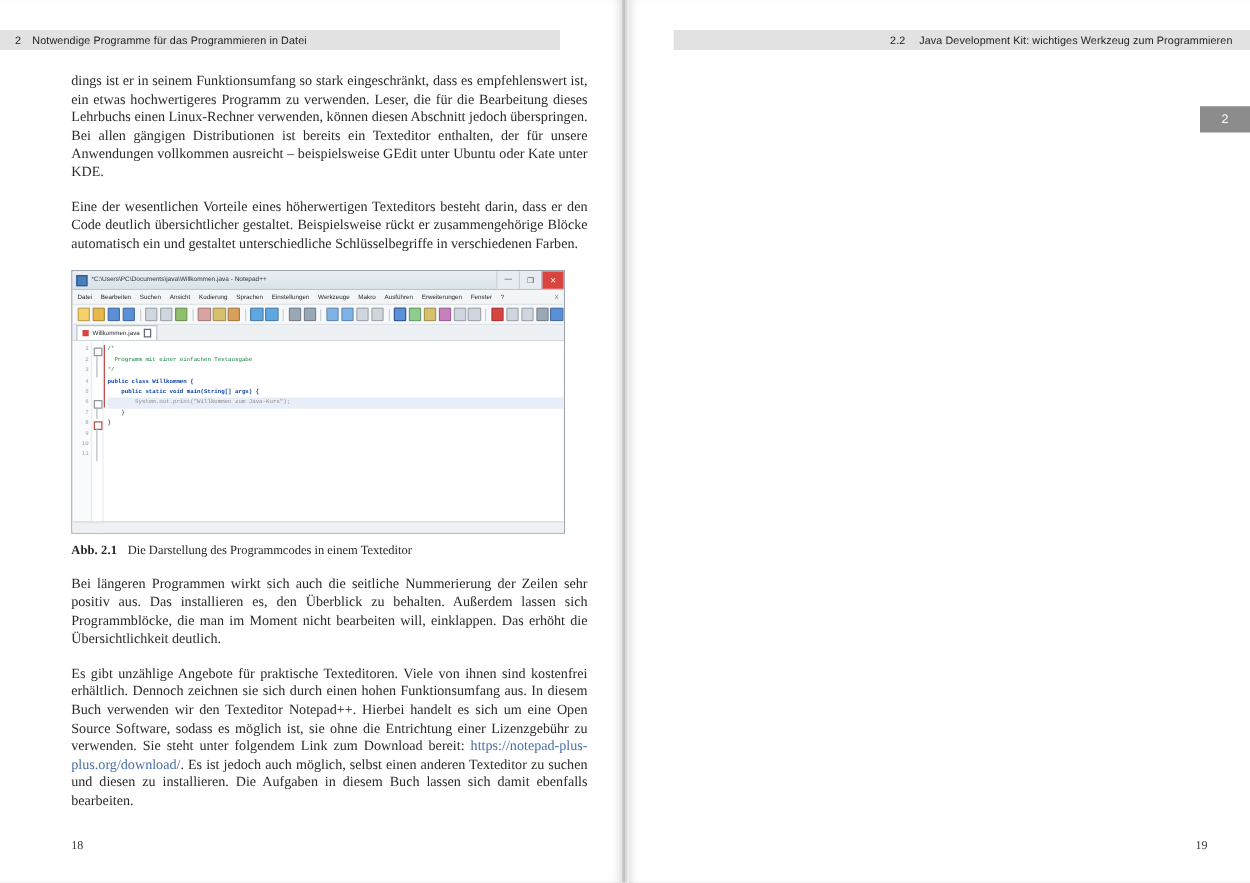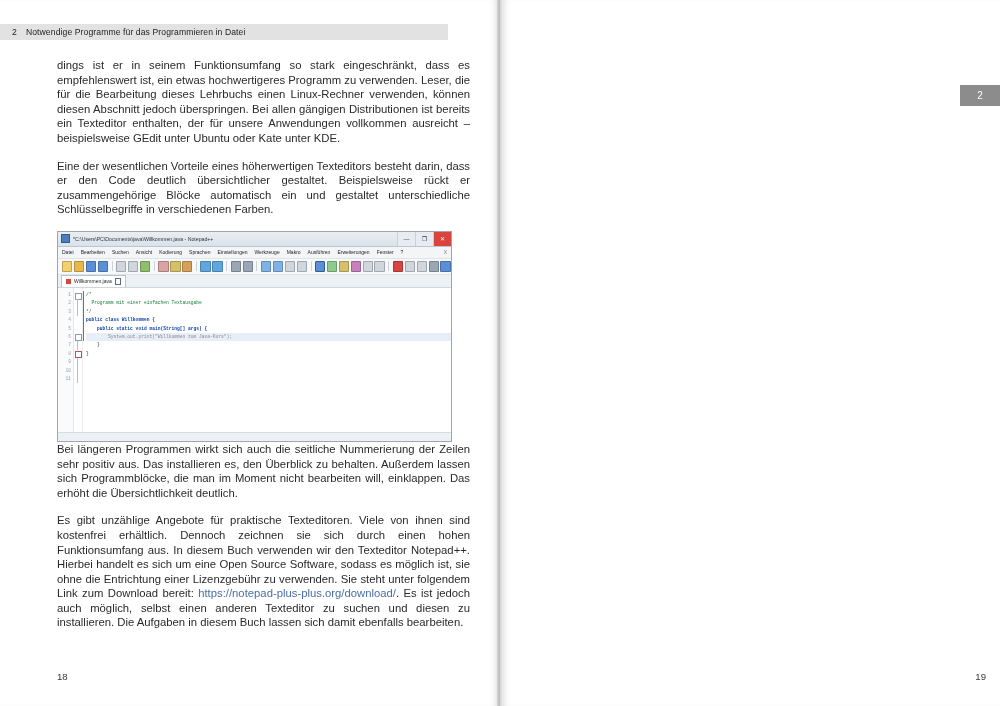--- a/index.html
+++ b/index.html
@@ -69,47 +69,47 @@
     right: 0;
     padding-right: 14px;
     justify-content: flex-end;
   }
   .runhead-right .rh-num { margin-right: 11px; font-weight: 400; }
 
   
   .col-left  { position: absolute; left: 57px;  top: 0; width: 413px; }
 
   p.body {
-    font-family: Liberation Sans, sans-serif;
+    font-family: Liberation Serif, serif;
     font-size: 11.3px;
     line-height: 14.6px;
     text-align: justify;
     margin: 0 0 13px 0;
     color: #2a2a2a;
     hyphens: none;
   }
   .link { color: #4a6fa5; }
   .caption {
     font-family: "Liberation Serif", serif;
     font-size: 10px;
     color: #262626;
     margin: 8px 0 14px 0;
   }
   .caption b { font-weight: bold; letter-spacing: 0.1px; }
   .caption .cap-txt { margin-left: 6px; }
 
   .folio {
     position: absolute;
     bottom: 24px;
-    font-family: Liberation Sans, sans-serif;
+    font-family: Liberation Serif, serif;
     font-size: 9.6px;
     color: #3a3a3a;
   }
   .folio-left  { left: 57px; }
-  .folio-right { right: 14px; }
+  .folio-right { right: 34px; }
 
   .chapter-tab {
     position: absolute;
     right: 0;
     top: 85px;
     width: 40px;
     height: 21px;
     background: #8c8c8c;
     color: #ffffff;
     font-family: "Liberation Sans", sans-serif;
@@ -423,31 +423,39 @@
             <div class="ln typ">    public static void main(String[] args) {</div>
             <div class="ln hl str">        System.out.print("Willkommen zum Java-Kurs");</div>
             <div class="ln">    }</div>
             <div class="ln">}</div>
           </div>
           <div class="npp-caretline"></div>
           <div class="npp-statusbar"></div>
         </div>
       </div>
 
+      <div class="caption">
+        <b>Abb. 2.1</b>
+        <span class="cap-txt">Die Darstellung des Programmcodes in einem Texteditor</span>
+      </div>
 
       <p class="body">Bei längeren Programmen wirkt sich auch die seitliche Nummerierung der Zeilen sehr positiv aus. Das installieren es, den Überblick zu behalten. Außerdem lassen sich Programmblöcke, die man im Moment nicht bearbeiten will, einklappen. Das erhöht die Übersichtlichkeit deutlich.</p>
 
       <p class="body"><span>Es gibt unzählige Angebote für praktische Texteditoren. Viele von ihnen sind kostenfrei erhältlich. Dennoch zeichnen sie sich durch einen hohen Funktionsumfang aus. In diesem Buch verwenden wir den Texteditor Notepad++. Hierbei handelt es sich um eine Open Source Software, sodass es möglich ist, sie ohne die Entrichtung einer Lizenzgebühr zu verwenden. Sie steht unter folgendem Link zum Download bereit: </span><span class="link">https://notepad-plus-plus.org/download/</span><span>. Es ist jedoch auch möglich, selbst einen anderen Texteditor zu suchen und diesen zu installieren. Die Aufgaben in diesem Buch lassen sich damit ebenfalls bearbeiten.</span></p>
     </div>
 
     <div class="folio folio-left">18</div>
   </div>
 
   <div class="gutter"></div>
 
   <div class="page page-right">
 
+    <div class="runhead runhead-right">
+      <span class="rh-num">2.2</span>
+      <span>Java Development Kit: wichtiges Werkzeug zum Programmieren</span>
+    </div>
 
     <div class="chapter-tab">2</div>
 
     <div class="folio folio-right">19</div>
   </div>
 </div>
 
 </body></html>

